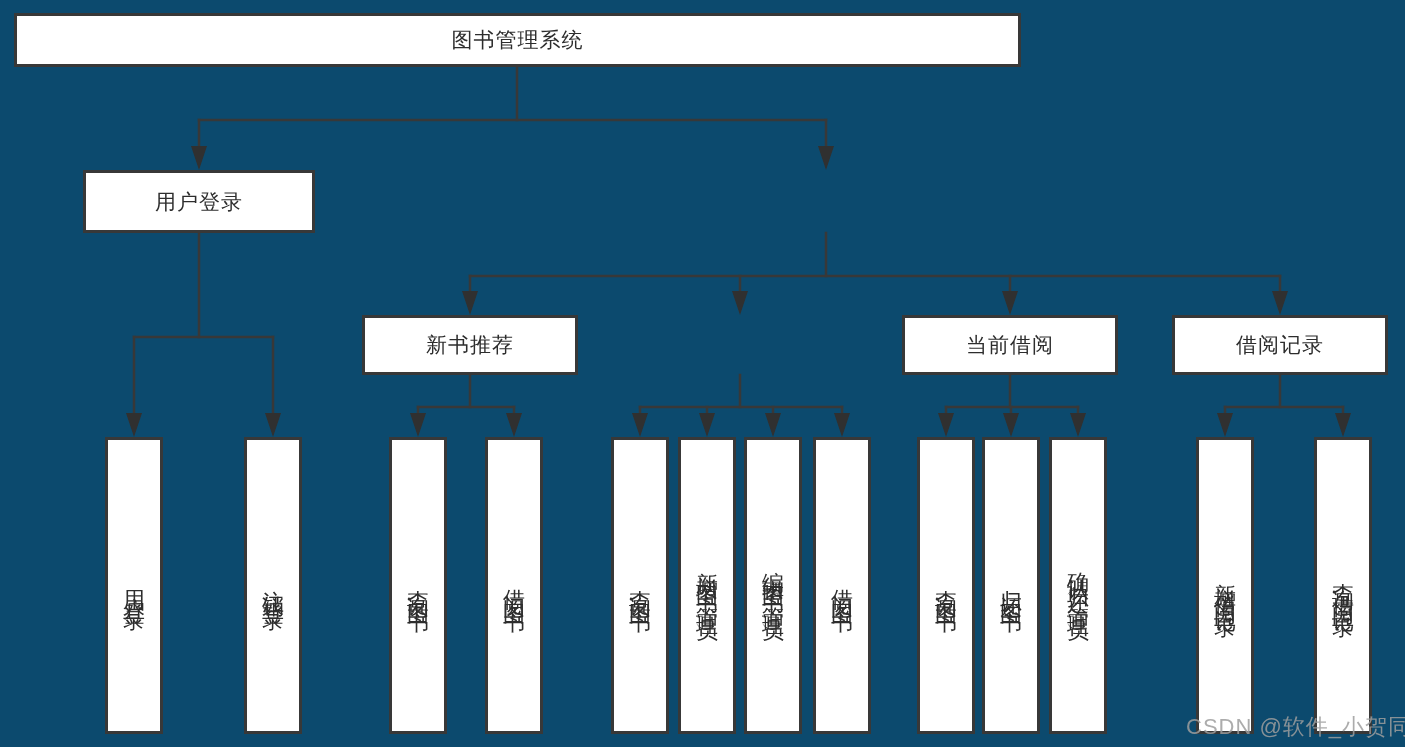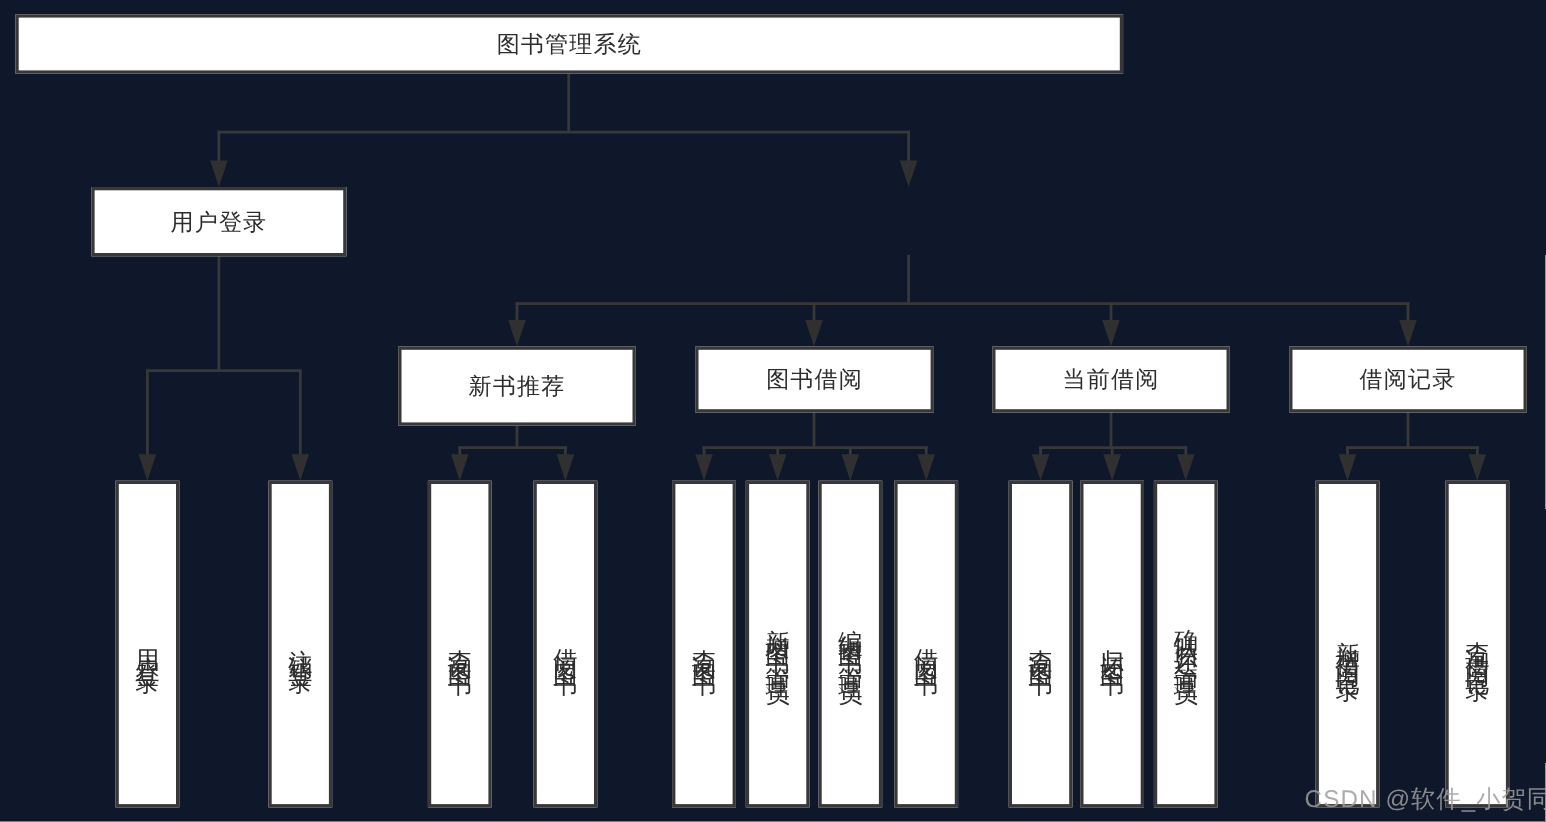--- a/index.html
+++ b/index.html
@@ -1,19 +1,19 @@
 <!DOCTYPE html>
 <html lang="zh"><head>
 <meta charset="utf-8">
 <style>
   html,body{margin:0;padding:0;background:#ffffff;}
   .canvas{
     position:relative;
     width:1405px;height:747px;
-    background:#0f172a;
+    background:#0c4a6e;
     font-family:"Liberation Sans","DejaVu Sans",sans-serif;
     overflow:hidden;
   }
   .connectors{position:absolute;left:0;top:0;width:1405px;height:747px;z-index:1;}
   .node{
     position:absolute;
     box-sizing:border-box;
     background:#ffffff;
     border:3px solid #383838;
     display:flex;align-items:center;justify-content:center;
@@ -123,25 +123,22 @@
   </svg>
 
   <div class="node" style="left:14px;top:13px;width:1007px;height:54px;">
     <span class="hlabel">图书管理系统</span>
   </div>
 
   <div class="node" style="left:83px;top:170px;width:232px;height:63px;">
     <span class="hlabel">用户登录</span>
   </div>
 
-  <div class="node" style="left:362px;top:315px;width:216px;height:72px;">
+  <div class="node" style="left:362px;top:315px;width:216px;height:60px;">
     <span class="hlabel">新书推荐</span>
-  </div>
-  <div class="node" style="left:632px;top:315px;width:217px;height:60px;">
-    <span class="hlabel">图书借阅</span>
   </div>
   <div class="node" style="left:1172px;top:315px;width:216px;height:60px;">
     <span class="hlabel">借阅记录</span>
   </div>
   <div class="node" style="left:902px;top:315px;width:216px;height:60px;">
     <span class="hlabel">当前借阅</span>
   </div>
 
   <div class="node vnode" style="left:105px;top:437px;width:58px;height:297px;">
     <span>用户登录</span>

